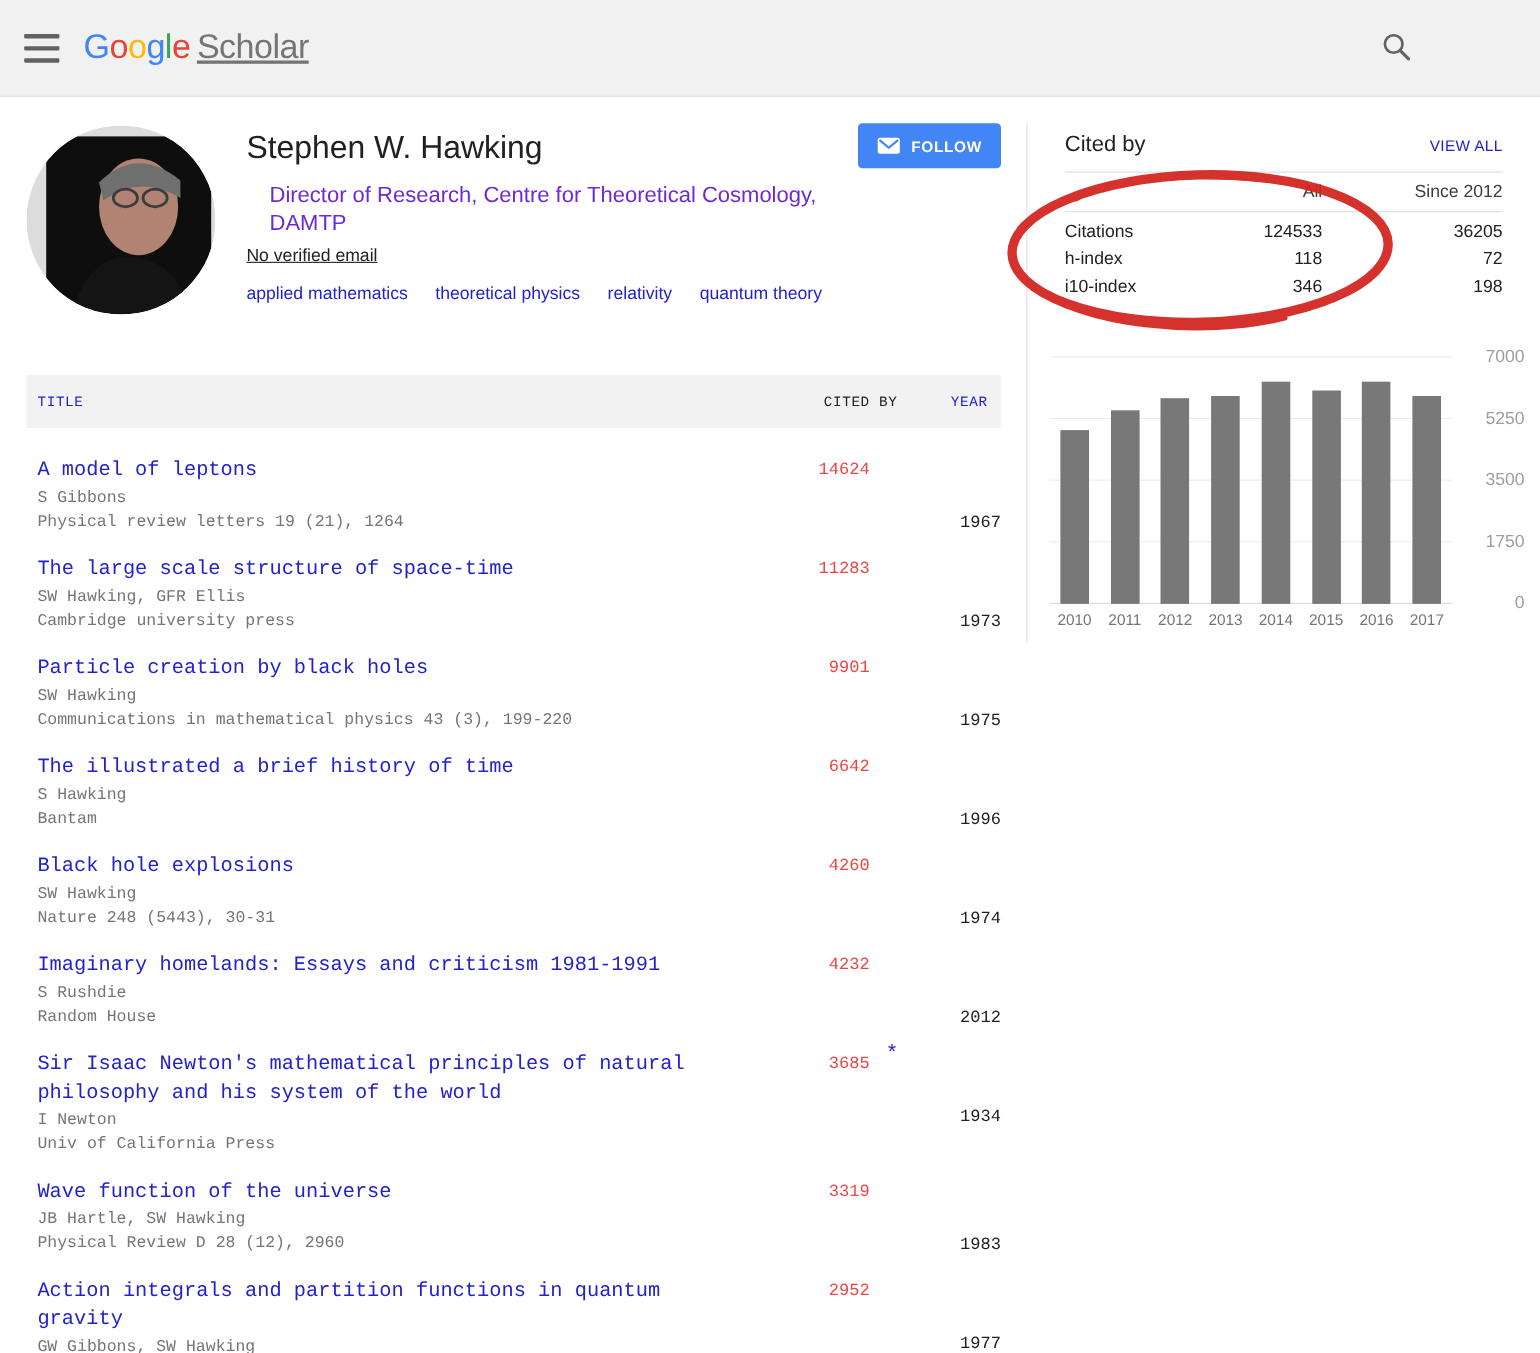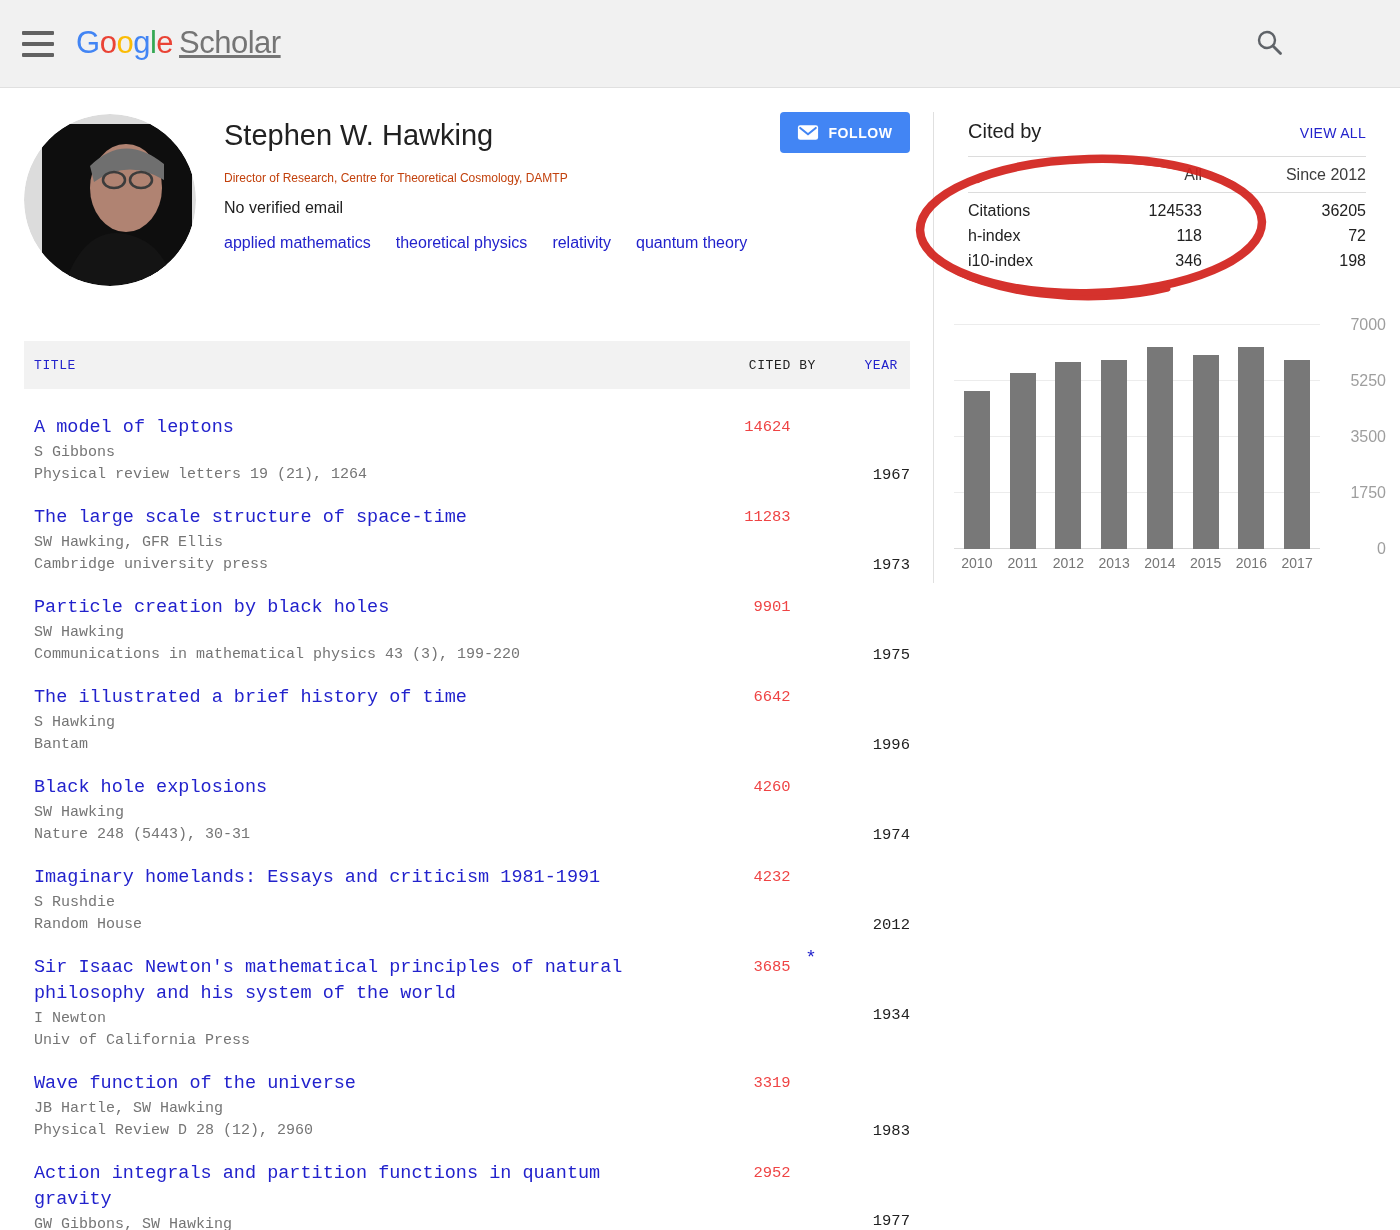--- a/index.html
+++ b/index.html
@@ -24,22 +24,22 @@
   .logo .g5 { color:#34A853; }
   .logo .scholar { color:#757575; margin-left:6px;text-decoration:underline; }
   .search-btn { position:absolute; right:112px; top:26px; width:36px; height:36px;
                 background:none; border:none; cursor:pointer; }
 
   
   .avatar { position:absolute; left:24px; top:114px; width:172px; height:172px;
             border-radius:50%; overflow:hidden; }
   .profile-info { position:absolute; left:224px; top:114px; width:548px; }
   .p-name { font-size:29px; font-weight:400; color:#212121; padding-top:4px; line-height:34px; margin-bottom:14px; }
-  .p-affil { font-size:12px; line-height:25px; color:#c2410c; }
-  .p-email { font-size:16px; line-height:25px; color:#212121; margin-top:4px; }
+  .p-affil { font-size:20px; line-height:25px; color:#6d28d9;margin-left:21px; }
+  .p-email { font-size:16px; line-height:25px; color:#212121; margin-top:4px;text-decoration:underline; }
   .p-interests { margin-top:10px; display:flex; flex-wrap:wrap; column-gap:22px; row-gap:3px;gap:25px; }
   .p-interests a { font-size:16px; line-height:25px; color:#2222cc; }
 
   .follow-btn { position:absolute; left:780px; top:112px; width:130px; height:41px;
                 background:#4285f4; border:none; border-radius:4px; color:#fff;
                 font-family:"Liberation Sans", sans-serif;
                 font-size:14px; font-weight:700; letter-spacing:.6px; cursor:pointer;
                 display:flex; align-items:center; justify-content:center; gap:9px; }
 
   

